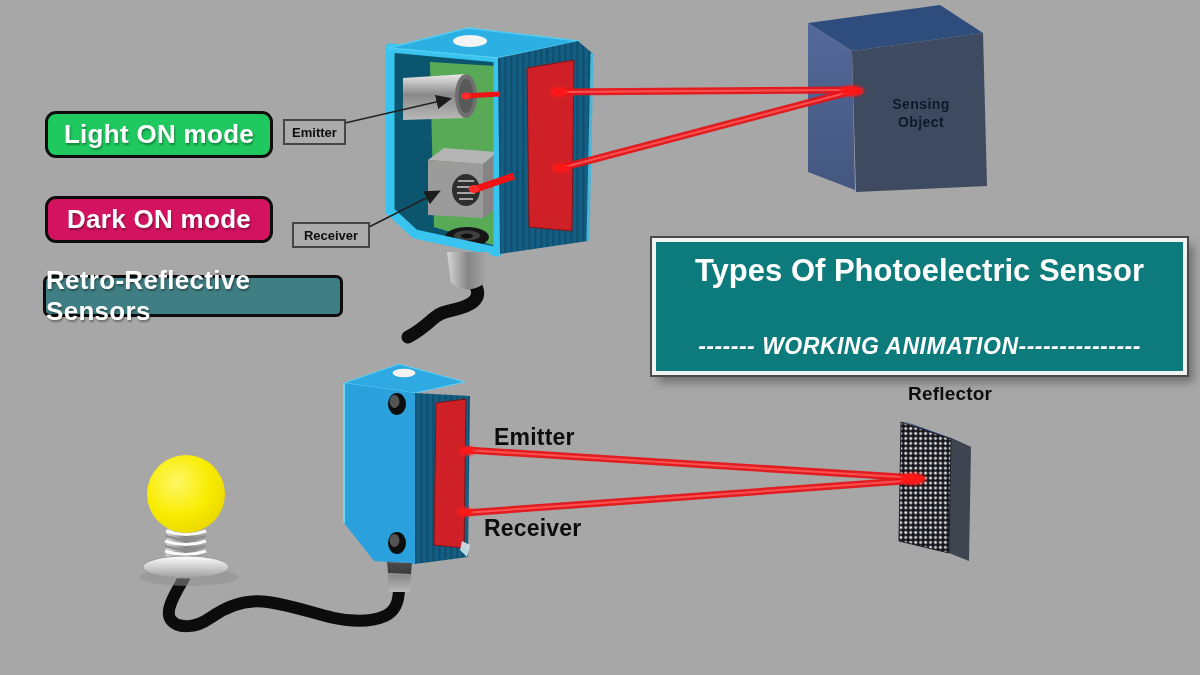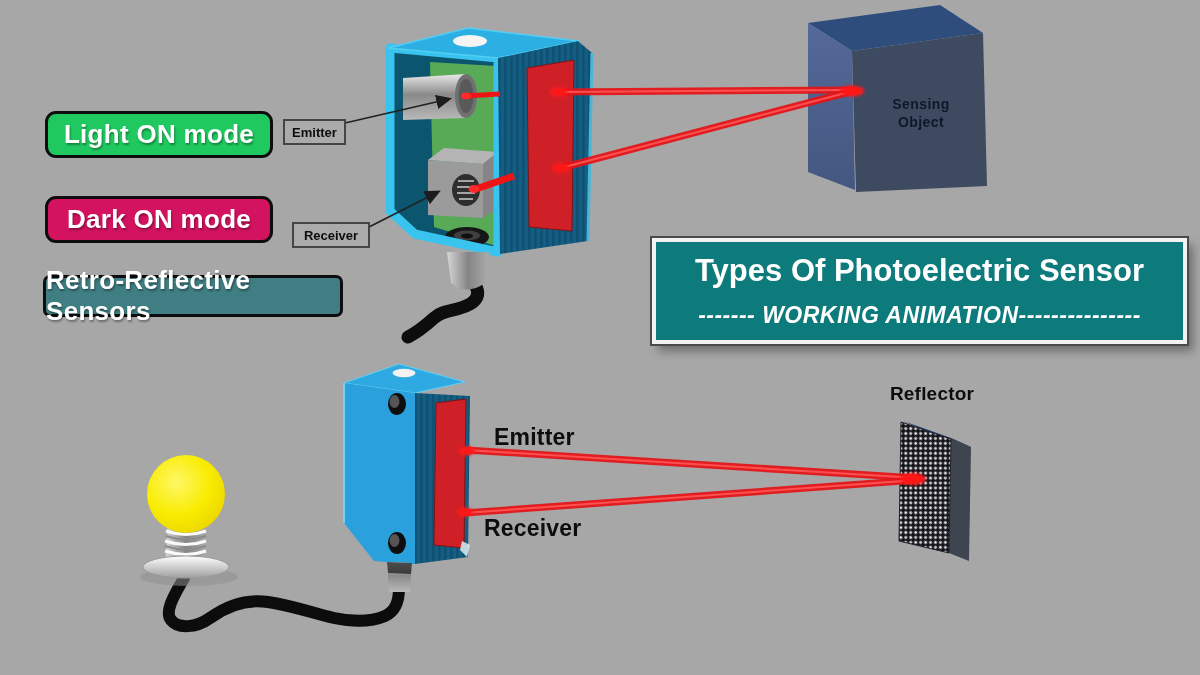--- a/index.html
+++ b/index.html
@@ -16,29 +16,29 @@
   #btn-retro { left:43px; top:275px; width:300px; height:42px; font-size:26px; background:var(--btn-retro,#3f7e82); border-radius:7px; }
 
   .tag-box { position:absolute; border:2px solid #454545; background:#ababab; color:#0d0d0d;
     font-weight:bold; font-size:13px; display:flex; align-items:center; justify-content:center; }
   #tag-emitter  { left:283px; top:119px; width:63px; height:26px; }
   #tag-receiver { left:292px; top:222px; width:78px; height:26px; }
 
   .beam-label { position:absolute; color:#0d0d0d; font-weight:bold; font-size:23px; letter-spacing:.2px; }
   #lbl-emitter2  { left:494px; top:424px; }
   #lbl-receiver2 { left:484px; top:515px; }
-  #lbl-reflector { left:884px; top:383px; font-size:19px; width:96px; text-align:center; }
+  #lbl-reflector { left:908px; top:383px; font-size:19px; width:96px; text-align:left; }
 
   #lbl-object { position:absolute; left:872px; top:95px; width:98px; text-align:center;
     color:#0f172a; font-weight:bold; font-size:14px; line-height:1.3; letter-spacing:.4px; }
 
-  .title-panel { position:absolute; left:652px; top:238px; width:535px; height:106px;
+  .title-panel { position:absolute; left:652px; top:238px; width:535px; height:137px;
     background:var(--panel-teal,#0d7a7c); border:4px solid #f2f2f2;
     box-shadow:0 0 0 2px #4a4a4a, 6px 7px 9px rgba(0,0,0,.35);
-    display:flex; flex-direction:column; align-items:center; color:#fff; }
+    display:flex; flex-direction:column; align-items:center; color:#fff;gap:31px; }
   .title-panel .t { font-size:31px; font-weight:bold; margin-top:11px; white-space:nowrap; }
   .title-panel .s { font-size:23px; font-weight:bold; margin-top:13px; white-space:nowrap; letter-spacing:.5px;font-style:italic; }
 </style>
 </head>
 <body>
 
 <div class="stage">
 
   <svg class="scene-svg" viewBox="0 0 1200 675" xmlns="http://www.w3.org/2000/svg">
     <defs>

